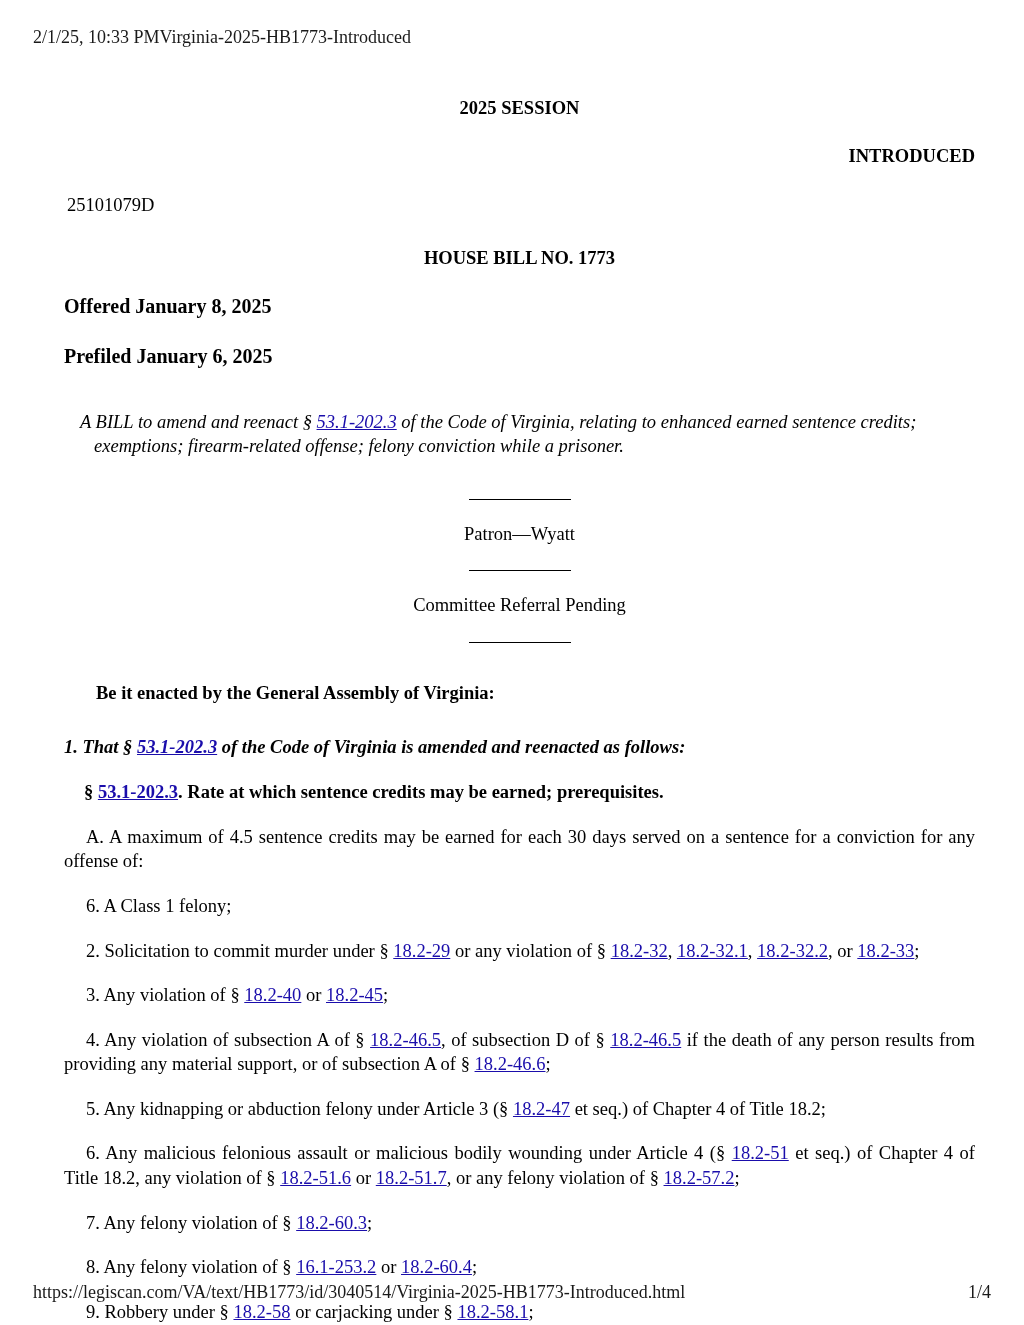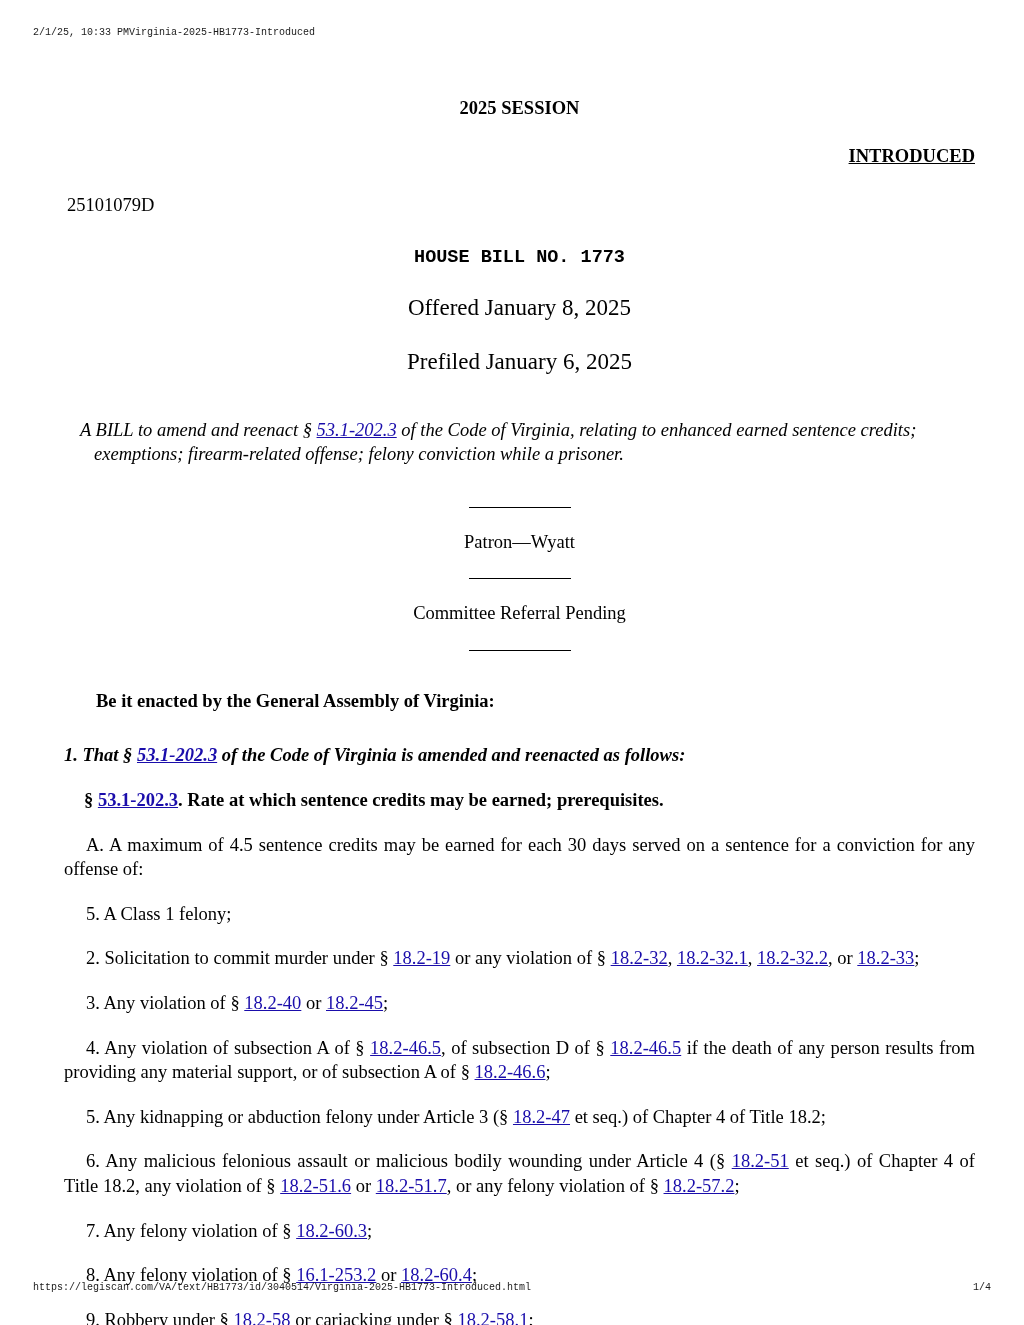--- a/index.html
+++ b/index.html
@@ -16,22 +16,22 @@
     color: #000000;
     overflow: hidden;
   }
 
   
   .print-header,
   .print-footer {
     position: absolute;
     left: 0;
     width: 1024px;
-    font-family: Liberation Mono, monospace;
-    font-size: 10px;
+    font-family: Liberation Serif, serif;
+    font-size: 18px;
     color: #1a1a1a;
     display: flex;
     box-sizing: border-box;
     padding: 0 33px;
   }
   .print-header { top: 27px; }
   .print-footer { top: 1282px; }
 
   .ph-left  { flex: 0 0 auto; }
   .ph-center{ flex: 1 1 auto; text-align: left; }
@@ -56,45 +56,43 @@
     margin: 0;
     padding-top: 96px;
   }
 
   .introduced {
     text-align: right;
     font-weight: bold;
     font-size: 18.5px;
     margin: 0;
     padding-top: 23px;
-    text-decoration: underline;
   }
 
   .doc-number {
     text-align: left;
     margin: 3px;
     padding-top: 22px;
     font-size: 18.5px;
   }
 
   .bill-no {
     text-align: center;
     font-weight: bold;
     font-size: 18.5px;
     margin: 0;
     padding-top: 25px;
-    font-family: Liberation Mono, monospace;
   }
 
   .offered,
   .prefiled {
-    text-align: center;
-    font-size: 23px;
+    font-size: 20px;
     margin: 0;
     padding-top: 23px;
+    font-weight: bold;
   }
 
   .bill-summary {
     font-style: italic;
     font-size: 18.5px;
     margin: 16px;
     padding-top: 24px;
     padding-left: 0;
     text-indent: 0;
     text-align: left;
@@ -211,22 +209,22 @@
     <span>1. That § </span><a class="lnk" href="#">53.1-202.3</a><span> of the Code of Virginia is amended and reenacted as follows:</span>
   </p>
 
   <p class="section-head">
     <span>§ </span><a class="lnk" href="#">53.1-202.3</a><span>. Rate at which sentence credits may be earned; prerequisites.</span>
   </p>
 
   <p class="para">A. A maximum of 4.5 sentence credits may be earned for each 30 days served on a sentence for a conviction for any offense of:</p>
 
   <div id="items-container">
-      <p class="para"><span>5. A Class 1 felony;</span></p>
-      <p class="para"><span>2. Solicitation to commit murder under § </span><a class="lnk" href="#">18.2-19</a><span> or any violation of § </span><a class="lnk" href="#">18.2-32</a><span>, </span><a class="lnk" href="#">18.2-32.1</a><span>, </span><a class="lnk" href="#">18.2-32.2</a><span>, or </span><a class="lnk" href="#">18.2-33</a><span>;</span></p>
+      <p class="para"><span>6. A Class 1 felony;</span></p>
+      <p class="para"><span>2. Solicitation to commit murder under § </span><a class="lnk" href="#">18.2-29</a><span> or any violation of § </span><a class="lnk" href="#">18.2-32</a><span>, </span><a class="lnk" href="#">18.2-32.1</a><span>, </span><a class="lnk" href="#">18.2-32.2</a><span>, or </span><a class="lnk" href="#">18.2-33</a><span>;</span></p>
       <p class="para"><span>3. Any violation of § </span><a class="lnk" href="#">18.2-40</a><span> or </span><a class="lnk" href="#">18.2-45</a><span>;</span></p>
       <p class="para"><span>4. Any violation of subsection A of § </span><a class="lnk" href="#">18.2-46.5</a><span>, of subsection D of § </span><a class="lnk" href="#">18.2-46.5</a><span> if the death of any person results from providing any material support, or of subsection A of § </span><a class="lnk" href="#">18.2-46.6</a><span>;</span></p>
       <p class="para"><span>5. Any kidnapping or abduction felony under Article 3 (§ </span><a class="lnk" href="#">18.2-47</a><span> et seq.) of Chapter 4 of Title 18.2;</span></p>
       <p class="para"><span>6. Any malicious felonious assault or malicious bodily wounding under Article 4 (§ </span><a class="lnk" href="#">18.2-51</a><span> et seq.) of Chapter 4 of Title 18.2, any violation of § </span><a class="lnk" href="#">18.2-51.6</a><span> or </span><a class="lnk" href="#">18.2-51.7</a><span>, or any felony violation of § </span><a class="lnk" href="#">18.2-57.2</a><span>;</span></p>
       <p class="para"><span>7. Any felony violation of § </span><a class="lnk" href="#">18.2-60.3</a><span>;</span></p>
       <p class="para"><span>8. Any felony violation of § </span><a class="lnk" href="#">16.1-253.2</a><span> or </span><a class="lnk" href="#">18.2-60.4</a><span>;</span></p>
       <p class="para"><span>9. Robbery under § </span><a class="lnk" href="#">18.2-58</a><span> or carjacking under § </span><a class="lnk" href="#">18.2-58.1</a><span>;</span></p>
     </div>
 
 </div>

